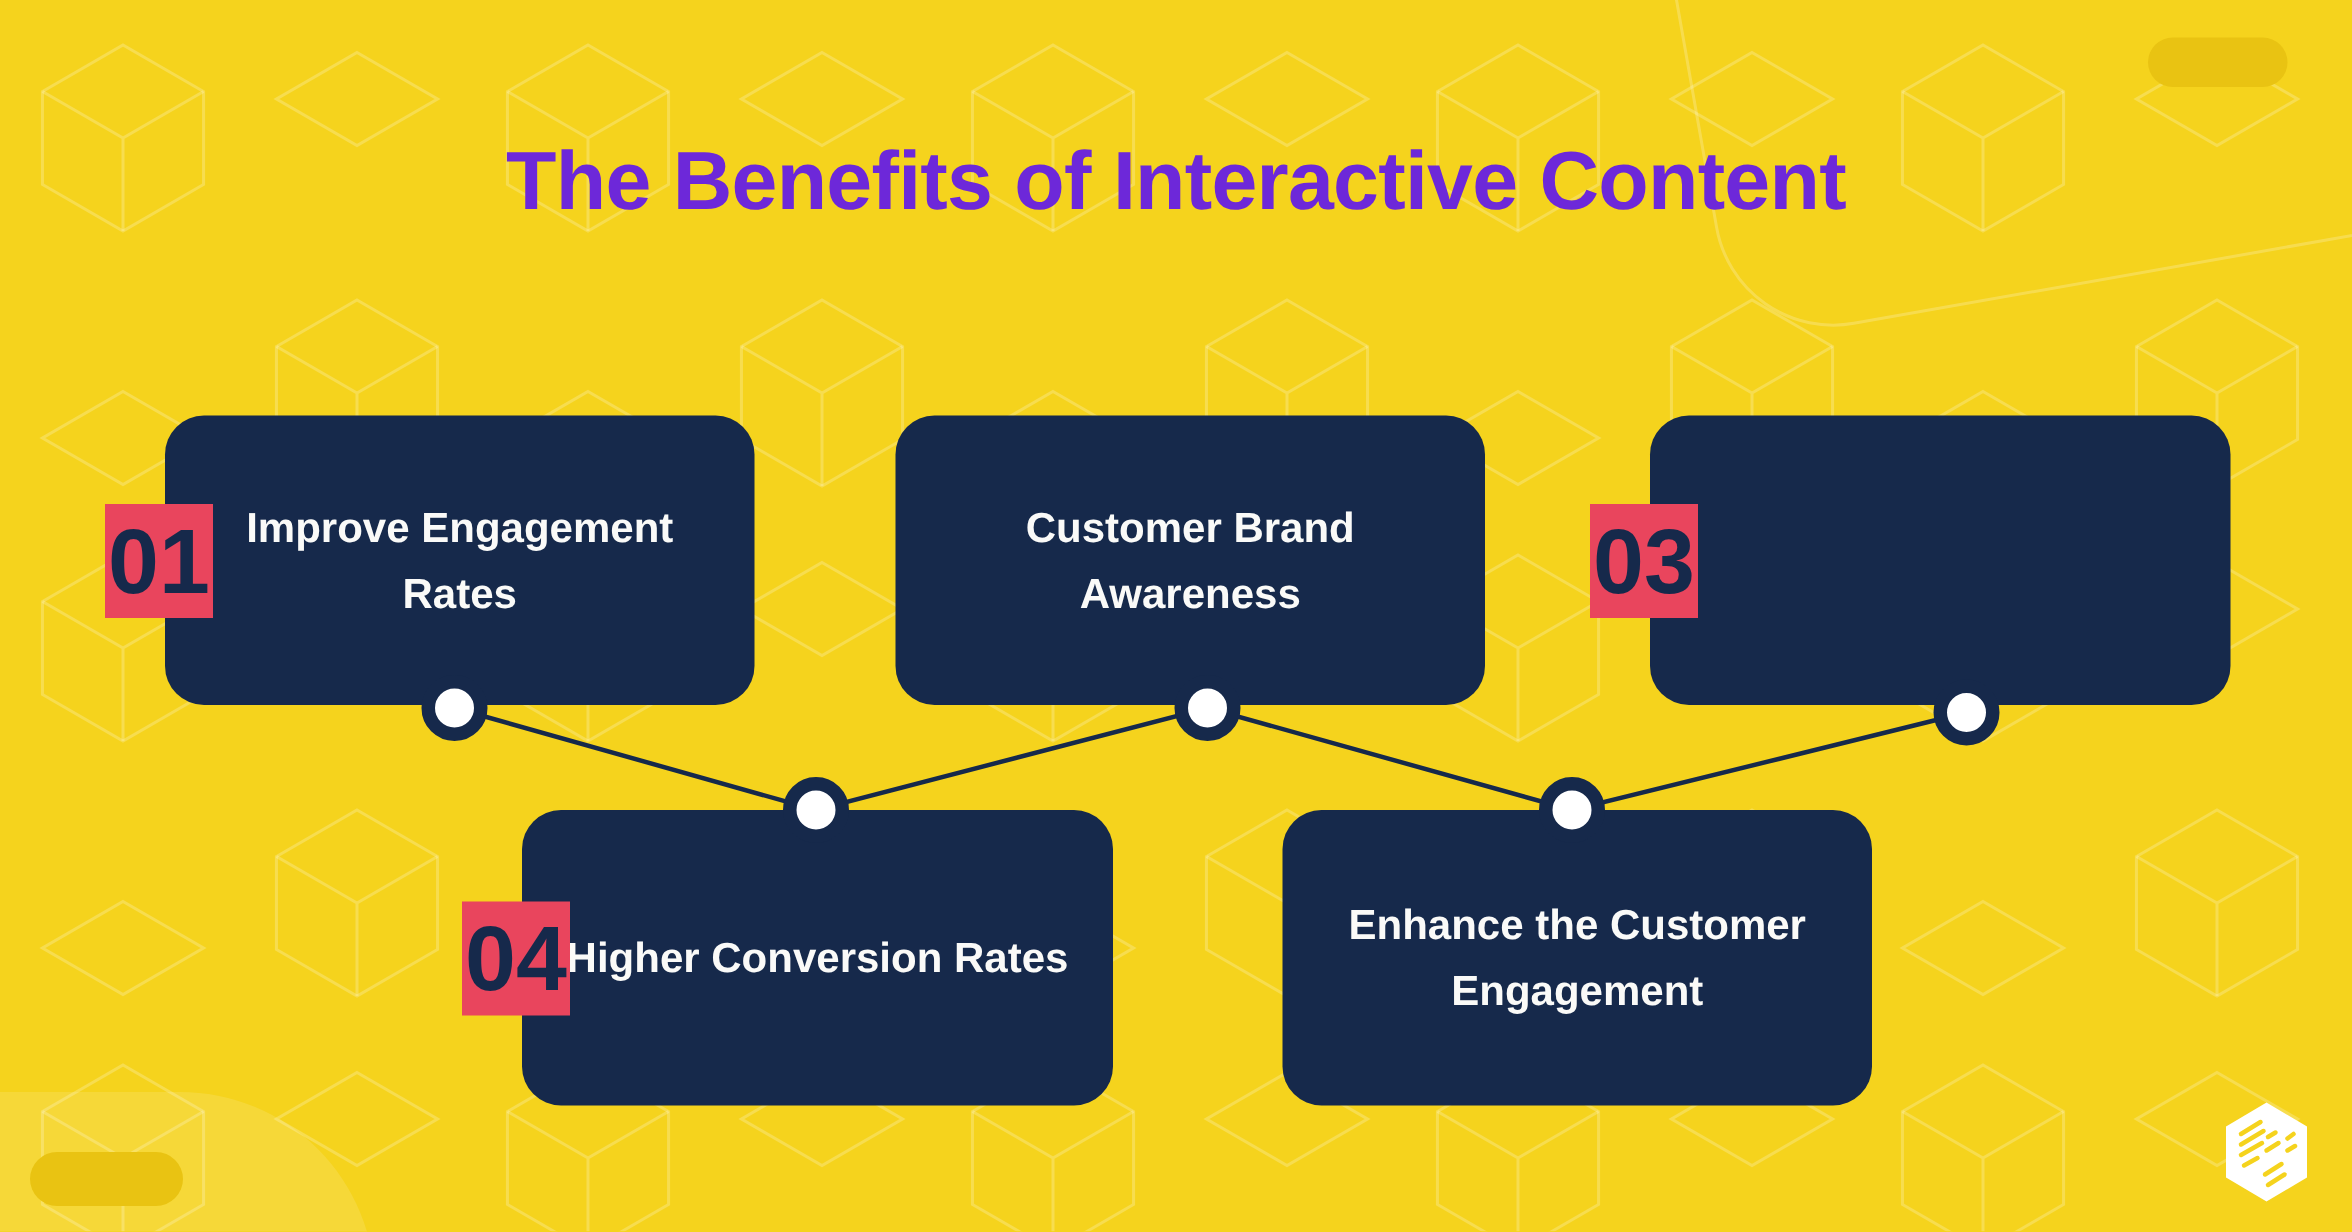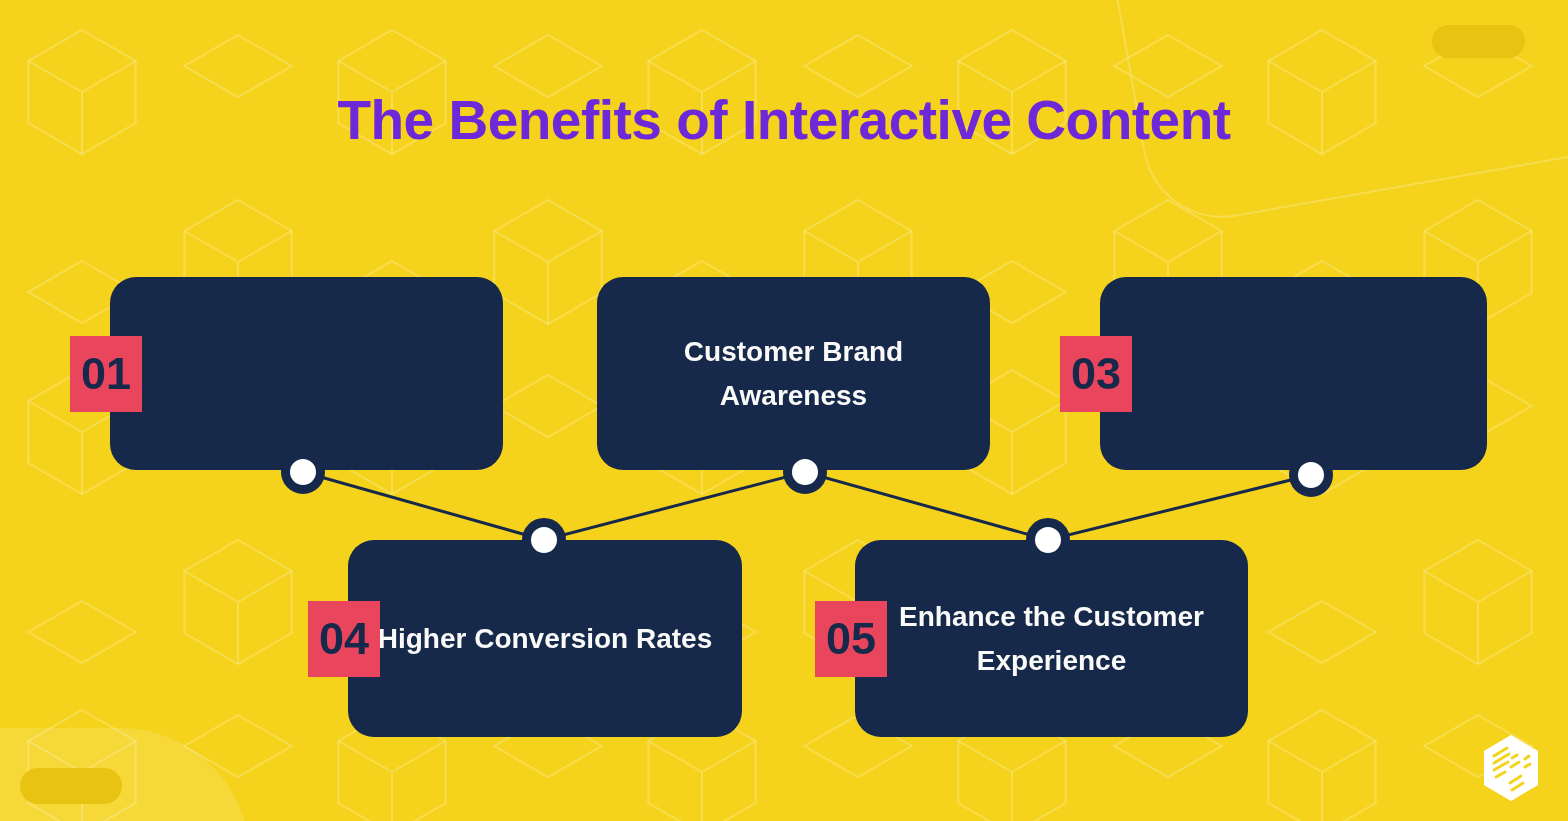--- a/index.html
+++ b/index.html
@@ -41,21 +41,21 @@
   .card1{left:110px;top:277px;width:393px;height:193px;}
   .card2{left:597px;top:277px;width:393px;height:193px;}
   .card3{left:1100px;top:277px;width:387px;height:193px;}
   .card4{left:348px;top:540px;width:394px;height:197px;}
   .card5{left:855px;top:540px;width:393px;height:197px;}
   
   .badge{
     position:absolute;left:-40px;top:50%;transform:translateY(-50%);
     width:72px;height:76px;background:#E9455D;z-index:3;
     display:flex;align-items:center;justify-content:center;
-    font-size:45px;font-weight:bold;color:#16294B;
+    font-size:61px;font-weight:bold;color:#16294B;
   }
   
   .connectors{position:absolute;inset:0;z-index:2;pointer-events:none;}
   
   .logo{position:absolute;left:1481px;top:734px;z-index:2;}
 </style>
 </head>
 <body>
 
 <svg class="bg-pattern" width="1568" height="821">
@@ -79,38 +79,38 @@
 
 <div class="swoosh-tr"></div>
 <div class="swoosh-bl"></div>
 <div class="pill pill-tr"></div>
 <div class="pill pill-bl"></div>
 
 <div class="title">The Benefits of Interactive Content</div>
 
 <div class="card card1">
   <div class="badge">01</div>
+  <div class="label">Improve Engagement Rates</div>
 </div>
 
 <div class="card card2">
   <div class="label">Customer Brand Awareness</div>
 </div>
 
 <div class="card card3">
   <div class="badge">03</div>
 </div>
 
 <div class="card card4">
   <div class="badge">04</div>
   <div class="label">Higher Conversion Rates</div>
 </div>
 
 <div class="card card5">
-  <div class="badge">05</div>
-  <div class="label">Enhance the Customer Experience</div>
+  <div class="label">Enhance the Customer Engagement</div>
 </div>
 
 <svg class="connectors" width="1568" height="821">
   <polyline points="303,472 544,540 805,472 1048,540 1311,475" fill="none" stroke="#16294B" stroke-width="3"></polyline>
   <circle cx="303" cy="472" r="17.5" fill="#FFFFFF" stroke="#16294B" stroke-width="9"></circle>
   <circle cx="544" cy="540" r="17.5" fill="#FFFFFF" stroke="#16294B" stroke-width="9"></circle>
   <circle cx="805" cy="472" r="17.5" fill="#FFFFFF" stroke="#16294B" stroke-width="9"></circle>
   <circle cx="1048" cy="540" r="17.5" fill="#FFFFFF" stroke="#16294B" stroke-width="9"></circle>
   <circle cx="1311" cy="475" r="17.5" fill="#FFFFFF" stroke="#16294B" stroke-width="9"></circle>
 </svg>

